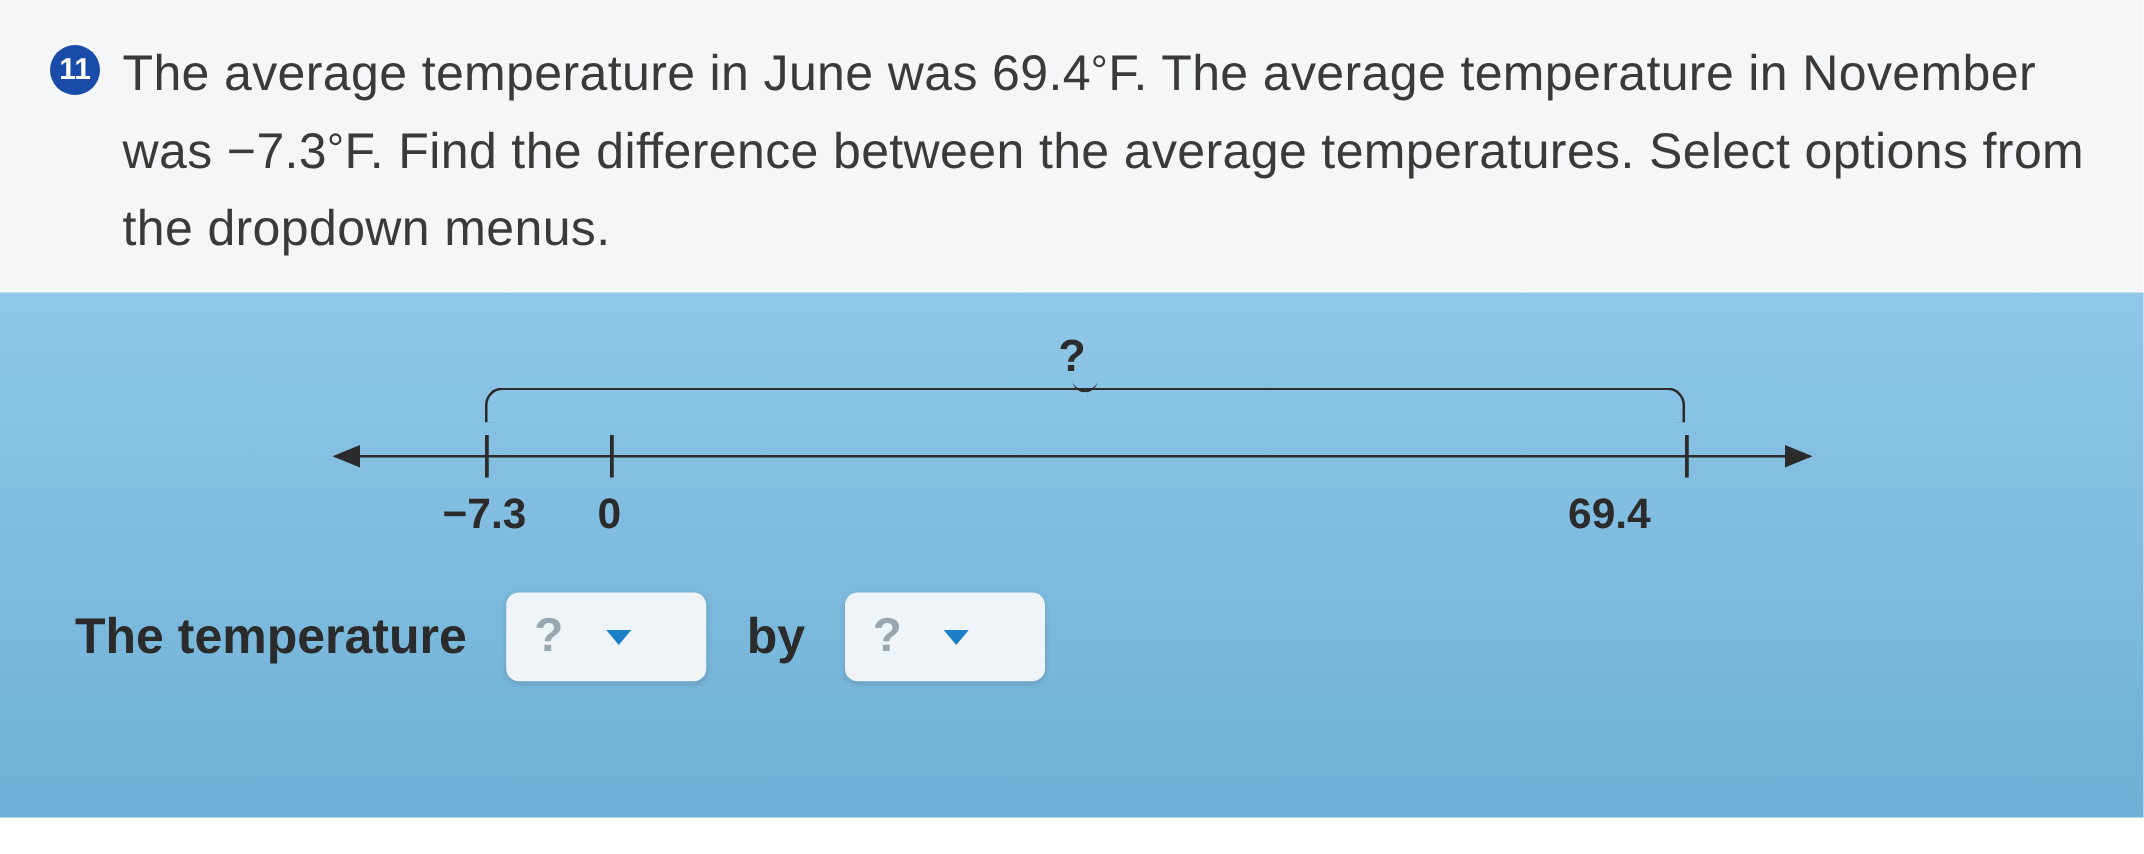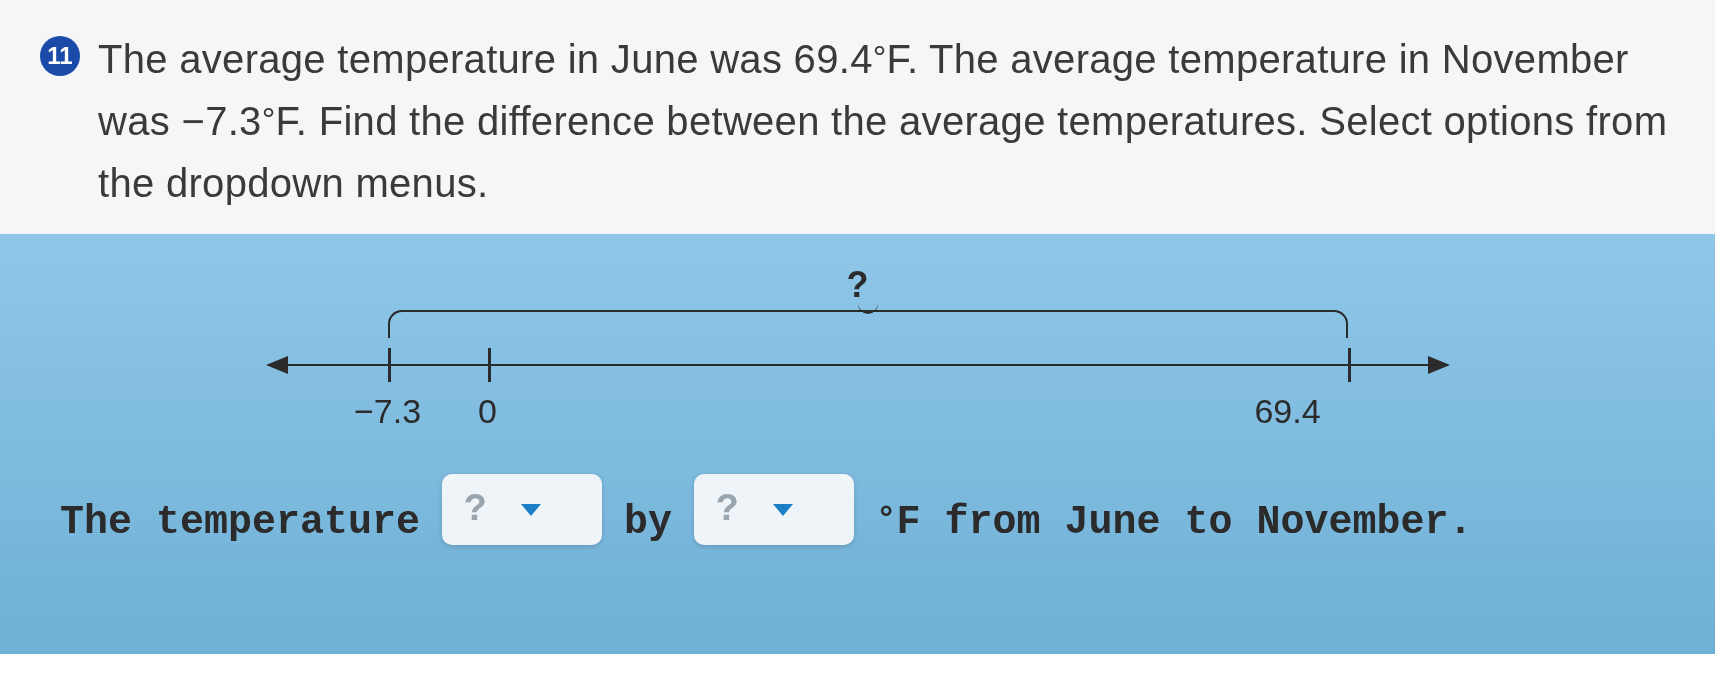--- a/index.html
+++ b/index.html
@@ -107,33 +107,32 @@
   .tick {
     position: absolute;
     top: 84px;
     width: 3px; height: 34px;
     background: #2b2b2b;
   }
   .tick-label {
     position: absolute;
     top: 128px;
     font-size: 34px;
-    font-weight: 400;
+    font-weight: 700;
     color: #2b2b2b;
     transform: translateX(-50%);
   }
   .answer-row {
     display: flex;
-    align-items: flex-end;
-    gap: 22px;
+    align-items: center;
+    gap: 32px;
     font-size: 40px;
     font-weight: bold;
     color: #2b2b2b;
     padding-left: 20px;
-    font-family: Liberation Mono, monospace;
   }
   .dropdown {
     background: #eef4f7;
     border-radius: 10px;
     padding: 14px 22px;
     display: flex;
     align-items: center;
     gap: 34px;
     box-shadow: 0 2px 5px rgba(0,0,0,0.15);
     cursor: pointer;
@@ -192,16 +191,15 @@
       <span class="caret"></span>
     </div>
 
     <span>by</span>
 
     <div class="dropdown">
       <span class="dropdown-placeholder">?</span>
       <span class="caret"></span>
     </div>
 
-    <span><span class="deg">°</span><span>F from June to November.</span></span>
   </div>
 
 </div>
 
 </body></html>

